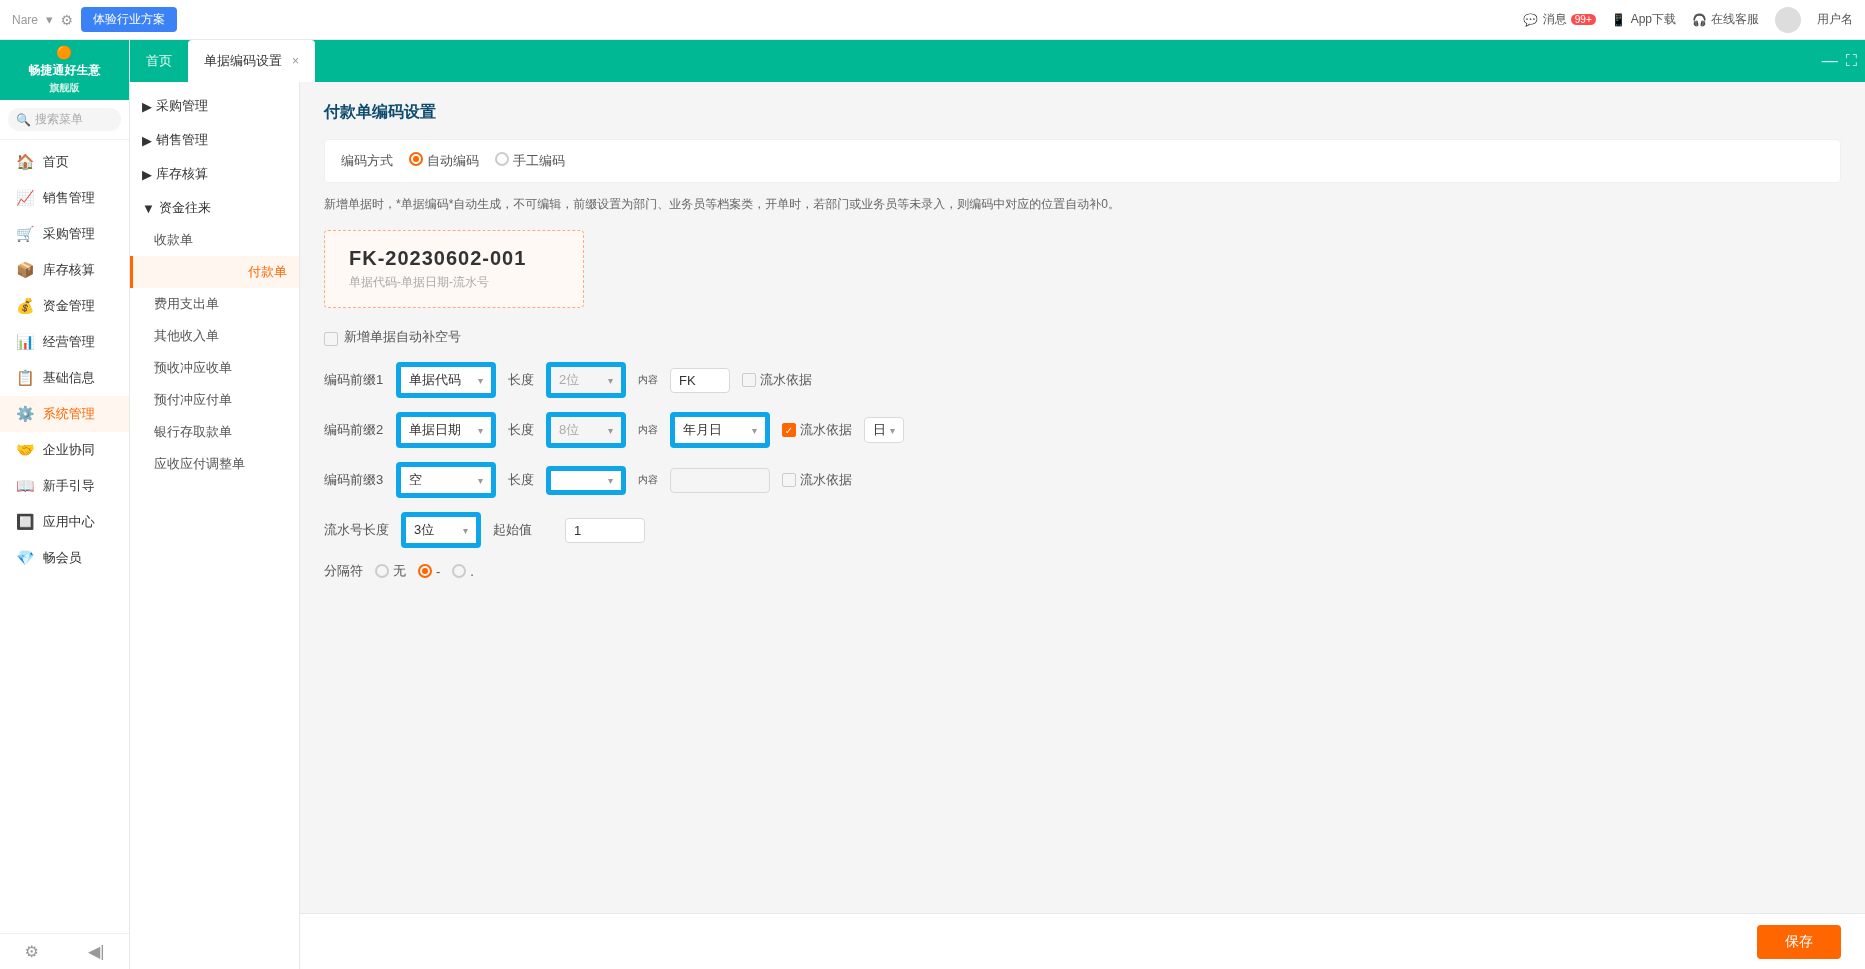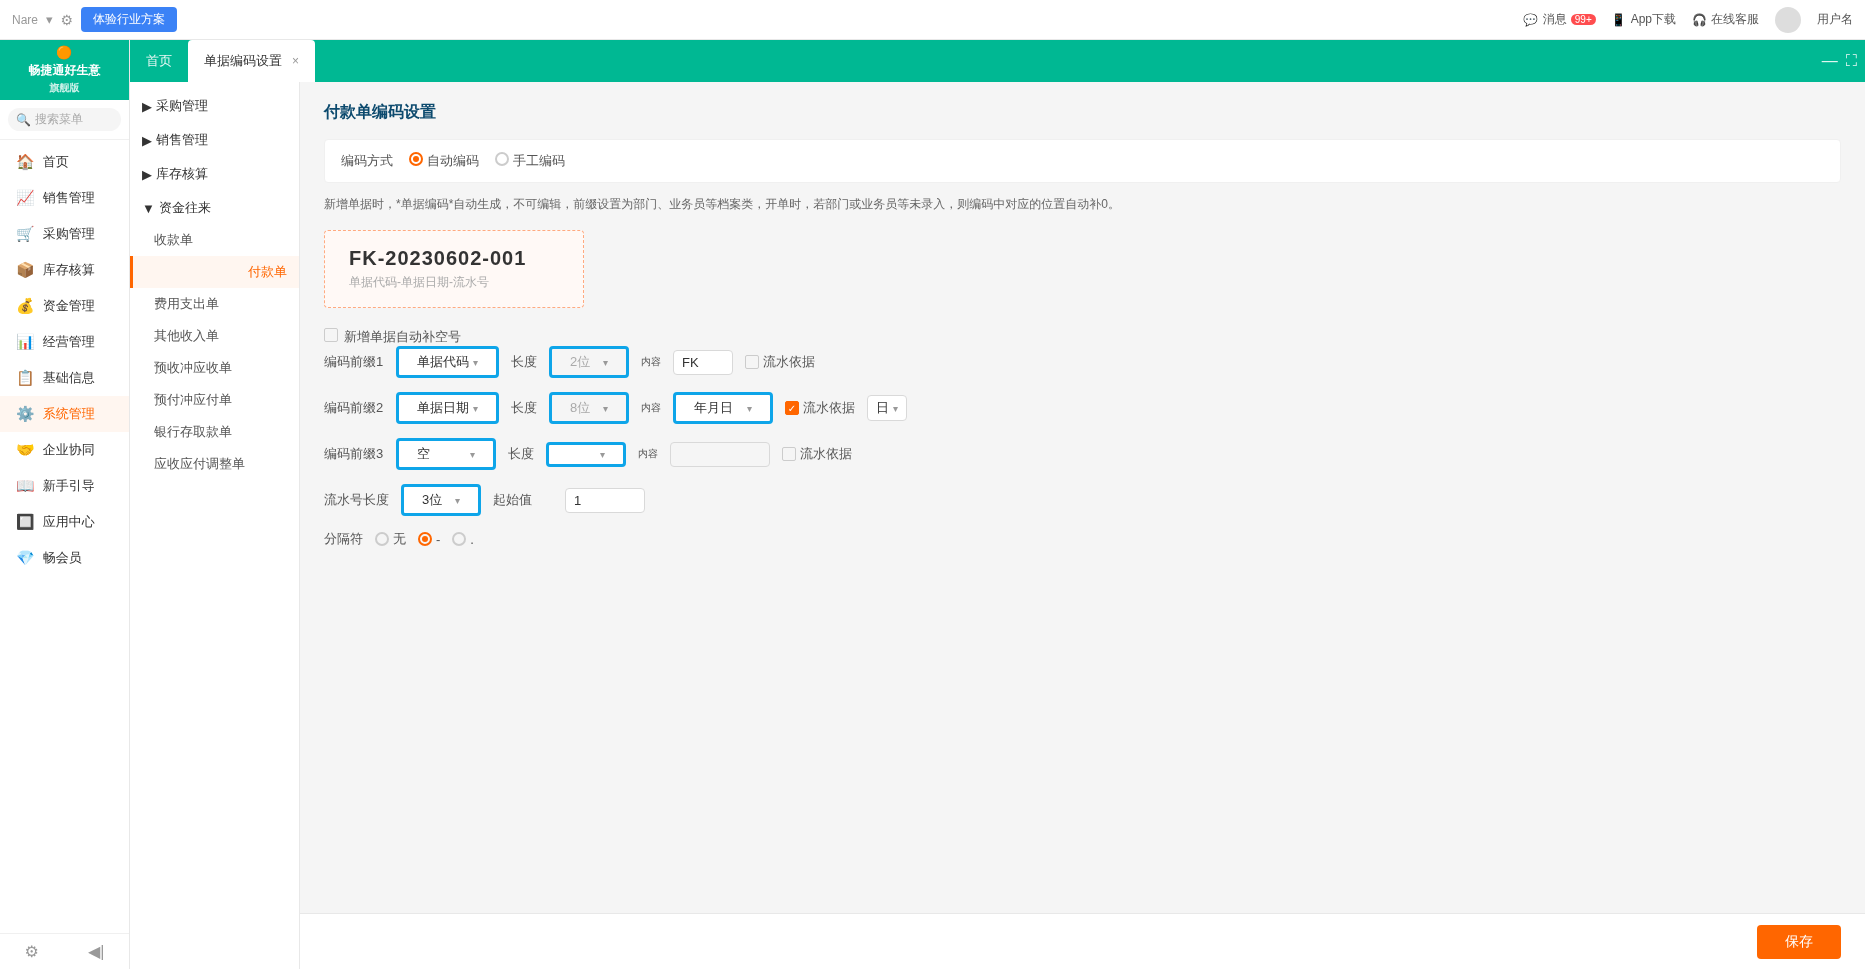--- a/index.html
+++ b/index.html
@@ -206,43 +206,43 @@
       border-radius: 4px;
       padding: 16px 24px;
       margin-bottom: 20px;
       display: inline-block;
       min-width: 260px;
     }
     .code-example-main { font-size: 20px; font-weight: bold; color: #333; letter-spacing: 1px; }
     .code-example-sub { font-size: 12px; color: #aaa; margin-top: 4px; }
 
     
-    .checkbox-row { display: flex; align-items: flex-start; gap: 6px; margin-bottom: 0; font-size: 13px; color: #555; }
+    .checkbox-row { display: flex; align-items: flex-end; gap: 6px; margin-bottom: 16px; font-size: 13px; color: #555; }
     .checkbox-sq {
       width: 14px; height: 14px;
       border: 1.5px solid #ccc;
       border-radius: 2px;
       cursor: pointer;
     }
 
     
     .config-row {
       display: flex;
       align-items: center;
       gap: 12px;
       margin-bottom: 14px;
       flex-wrap: wrap;
     }
     .config-label { font-size: 13px; color: #555; min-width: 60px; }
     .config-select {
       display: flex;
       align-items: center;
-      border: 3px solid #0ea5e9;
+      border: 5px solid #0ea5e9;
       border-radius: 4px;
-      padding: 4px 18px;
+      padding: 4px 8px;
       background: #fff;
       cursor: pointer;
       gap: 4px;
       font-size: 13px;
       color: #333;
       min-width: 80px;
       justify-content: space-between;
     }
     .config-select-wide { min-width: 100px; }
     .chevron { font-size: 10px; color: #999; }

